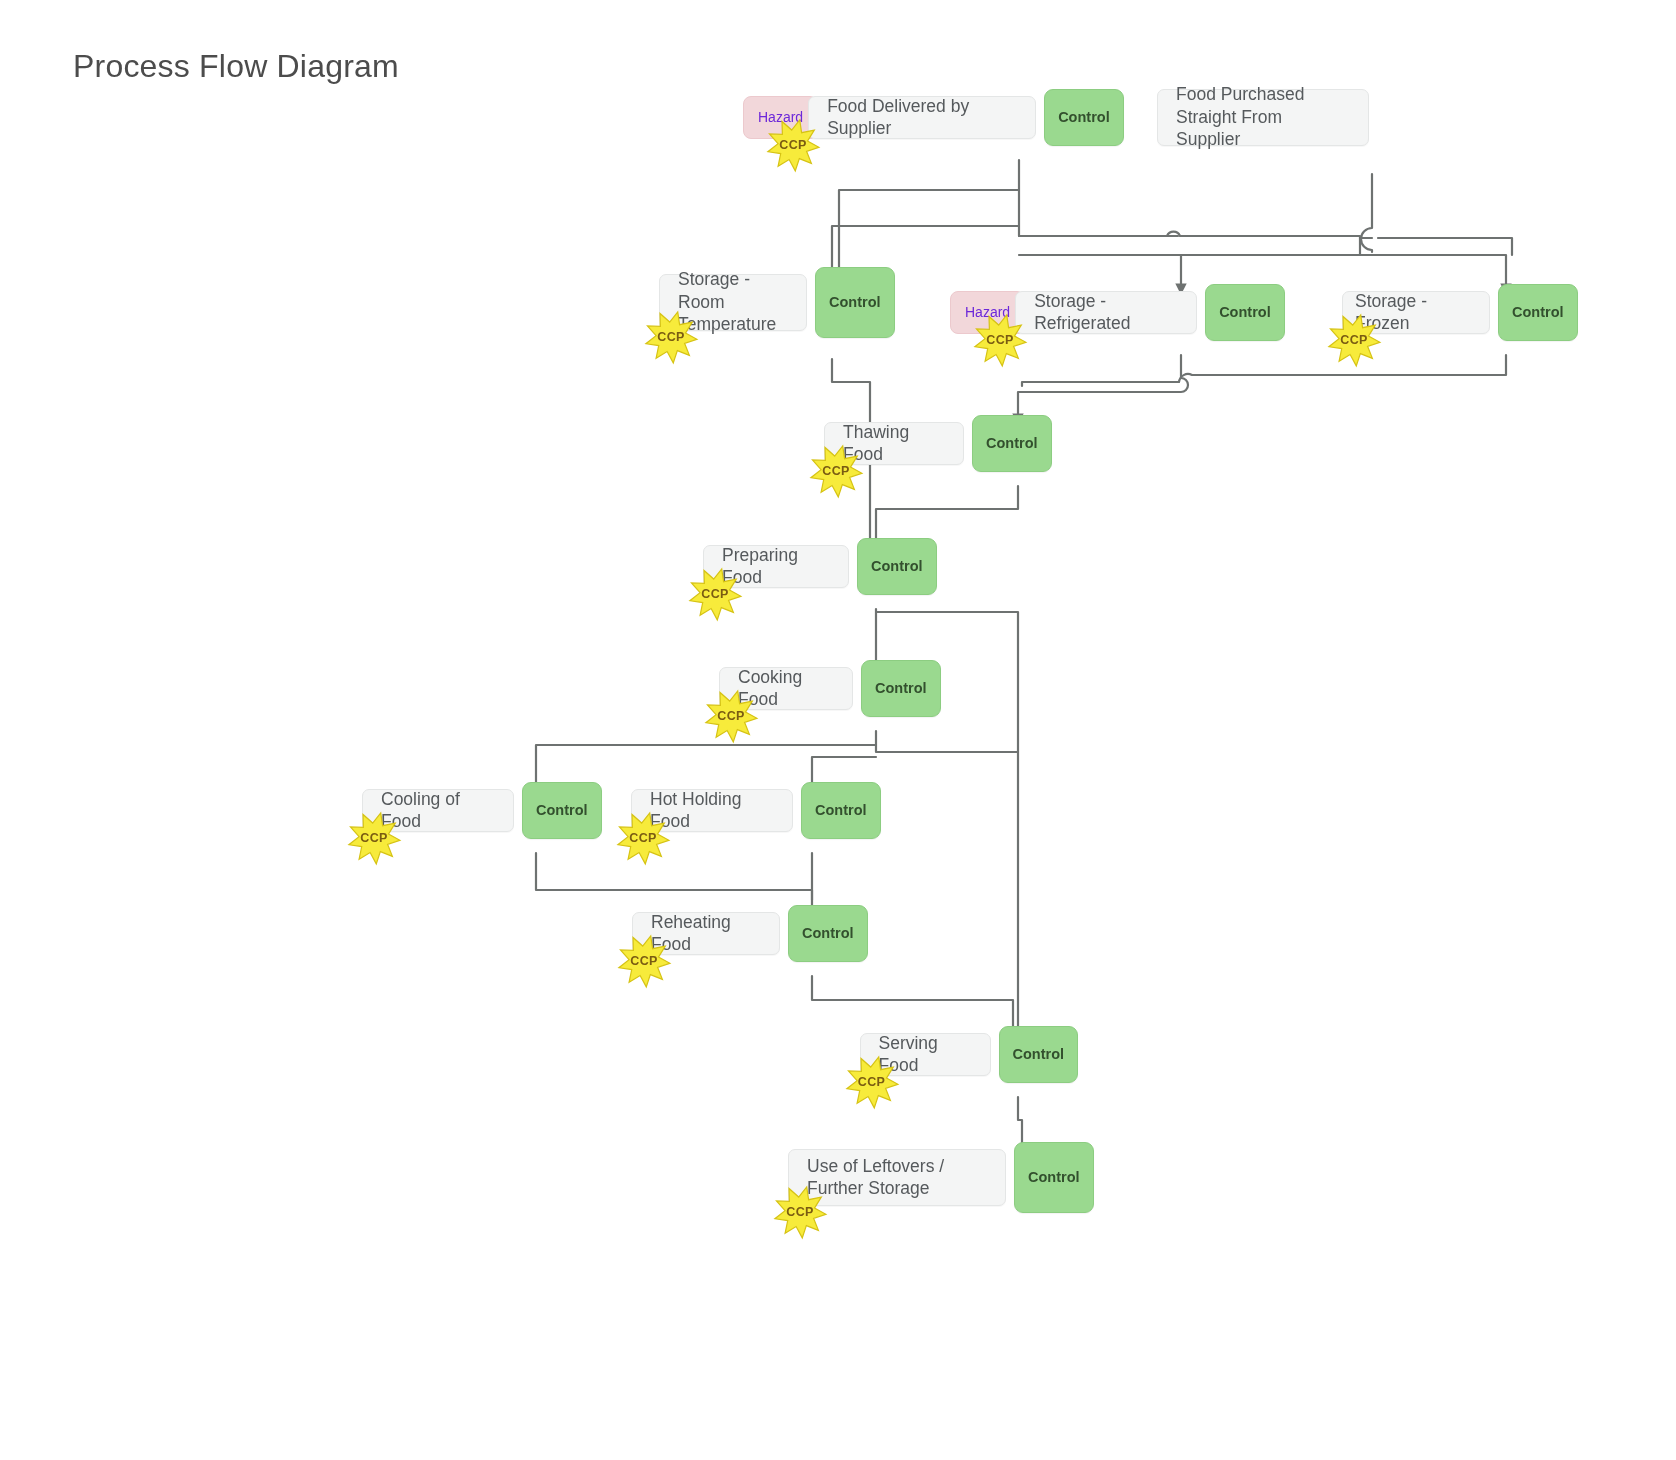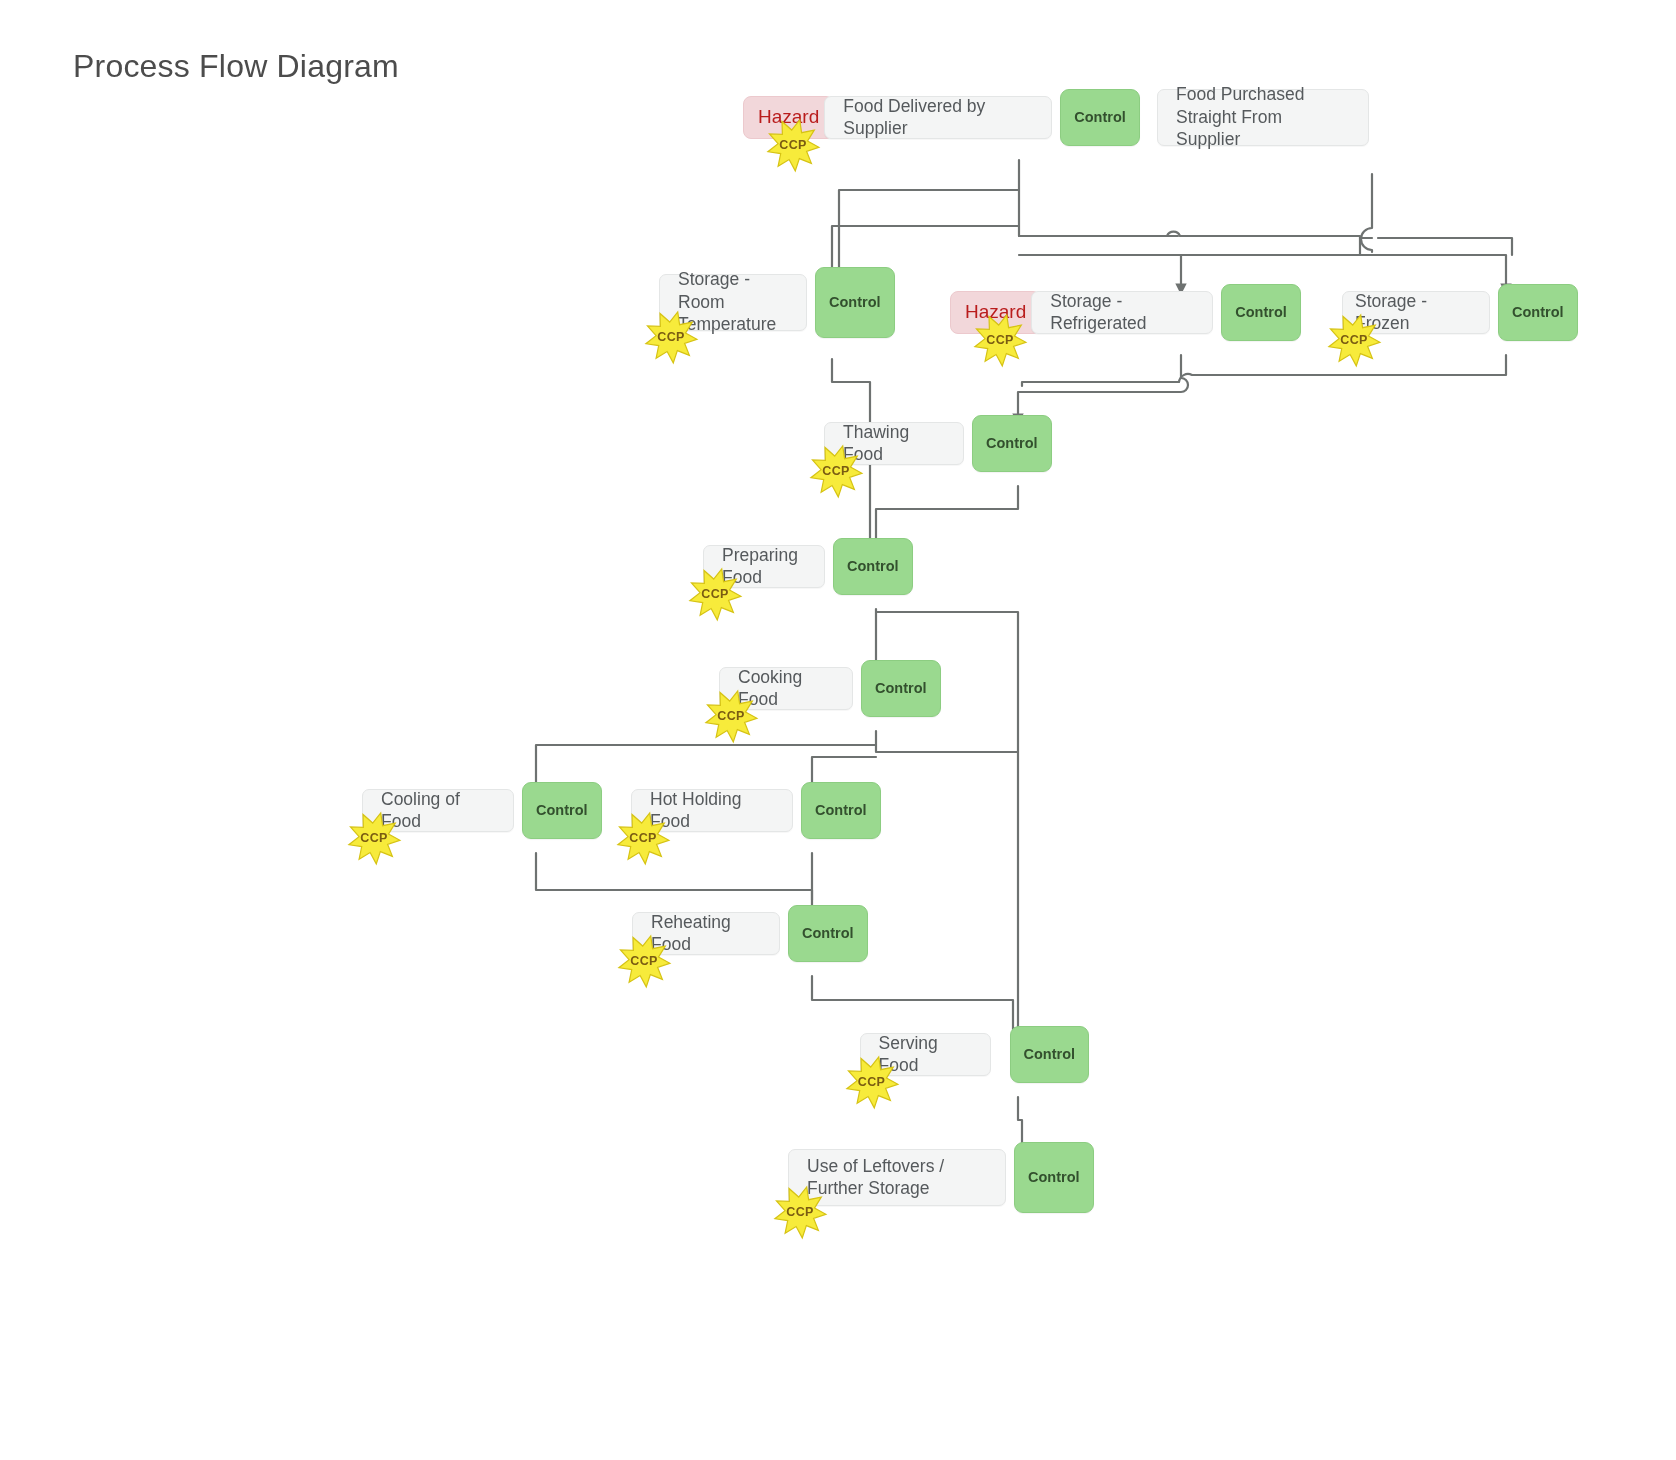--- a/index.html
+++ b/index.html
@@ -34,22 +34,22 @@
   }
   .node {
     position: absolute;
     display: flex;
     align-items: stretch;
   }
   .hazard-badge {
     background: #f2d7da;
     border: 1px solid #ecc9cd;
     border-radius: 8px;
-    color: #b91c1c;
-    font-size: 19px;
+    color: #6d28d9;
+    font-size: 14px;
     display: flex;
     align-items: center;
     justify-content: center;
     padding: 0 14px;
     margin-right: -10px;
     position: relative;
     z-index: 1;
     white-space: nowrap;
   }
   .node-box {
@@ -221,21 +221,21 @@
         </div>
         <div class="control-badge" style="height: 57px; margin-top: -7px;">Control</div>
         <div class="ccp-star" style="left: -16px; top: 21px;">
           <svg viewBox="0 0 56 56" aria-hidden="true">
             <polygon points="34.73,2.89 36.60,15.71 49.30,13.09 42.49,24.12 53.90,30.27 41.59,34.34 46.38,46.38 34.34,41.59 30.27,53.90 24.12,42.49 13.09,49.30 15.71,36.60 2.89,34.73 13.06,26.69 4.44,17.01 17.39,17.39 17.01,4.44 26.69,13.06" fill="#f7eb3b" stroke="#d6c314" stroke-width="1.2"></polygon>
           </svg>
           <div class="ccp-text">CCP</div>
         </div>
       </div>
       <div class="node" style="left: 703px; top: 544.5px; height: 43px;">
-        <div class="node-box" style="width: 122px; height: 43px;">
+        <div class="node-box" style="width: 146px; height: 43px;">
           <span>Preparing Food</span>
         </div>
         <div class="control-badge" style="height: 57px; margin-top: -7px;">Control</div>
         <div class="ccp-star" style="left: -16px; top: 21px;">
           <svg viewBox="0 0 56 56" aria-hidden="true">
             <polygon points="34.73,2.89 36.60,15.71 49.30,13.09 42.49,24.12 53.90,30.27 41.59,34.34 46.38,46.38 34.34,41.59 30.27,53.90 24.12,42.49 13.09,49.30 15.71,36.60 2.89,34.73 13.06,26.69 4.44,17.01 17.39,17.39 17.01,4.44 26.69,13.06" fill="#f7eb3b" stroke="#d6c314" stroke-width="1.2"></polygon>
           </svg>
           <div class="ccp-text">CCP</div>
         </div>
       </div>
@@ -280,21 +280,21 @@
           <span>Reheating Food</span>
         </div>
         <div class="control-badge" style="height: 57px; margin-top: -7px;">Control</div>
         <div class="ccp-star" style="left: -16px; top: 21px;">
           <svg viewBox="0 0 56 56" aria-hidden="true">
             <polygon points="34.73,2.89 36.60,15.71 49.30,13.09 42.49,24.12 53.90,30.27 41.59,34.34 46.38,46.38 34.34,41.59 30.27,53.90 24.12,42.49 13.09,49.30 15.71,36.60 2.89,34.73 13.06,26.69 4.44,17.01 17.39,17.39 17.01,4.44 26.69,13.06" fill="#f7eb3b" stroke="#d6c314" stroke-width="1.2"></polygon>
           </svg>
           <div class="ccp-text">CCP</div>
         </div>
       </div>
-      <div class="node" style="left: 859.5px; top: 1032.5px; height: 43px; gap: 11px;">
+      <div class="node" style="left: 859.5px; top: 1032.5px; height: 43px;">
         <div class="node-box" style="width: 131px; height: 43px;">
           <span>Serving Food</span>
         </div>
         <div class="control-badge" style="height: 57px; margin-top: -7px;">Control</div>
         <div class="ccp-star" style="left: -16px; top: 21px;">
           <svg viewBox="0 0 56 56" aria-hidden="true">
             <polygon points="34.73,2.89 36.60,15.71 49.30,13.09 42.49,24.12 53.90,30.27 41.59,34.34 46.38,46.38 34.34,41.59 30.27,53.90 24.12,42.49 13.09,49.30 15.71,36.60 2.89,34.73 13.06,26.69 4.44,17.01 17.39,17.39 17.01,4.44 26.69,13.06" fill="#f7eb3b" stroke="#d6c314" stroke-width="1.2"></polygon>
           </svg>
           <div class="ccp-text">CCP</div>
         </div>

